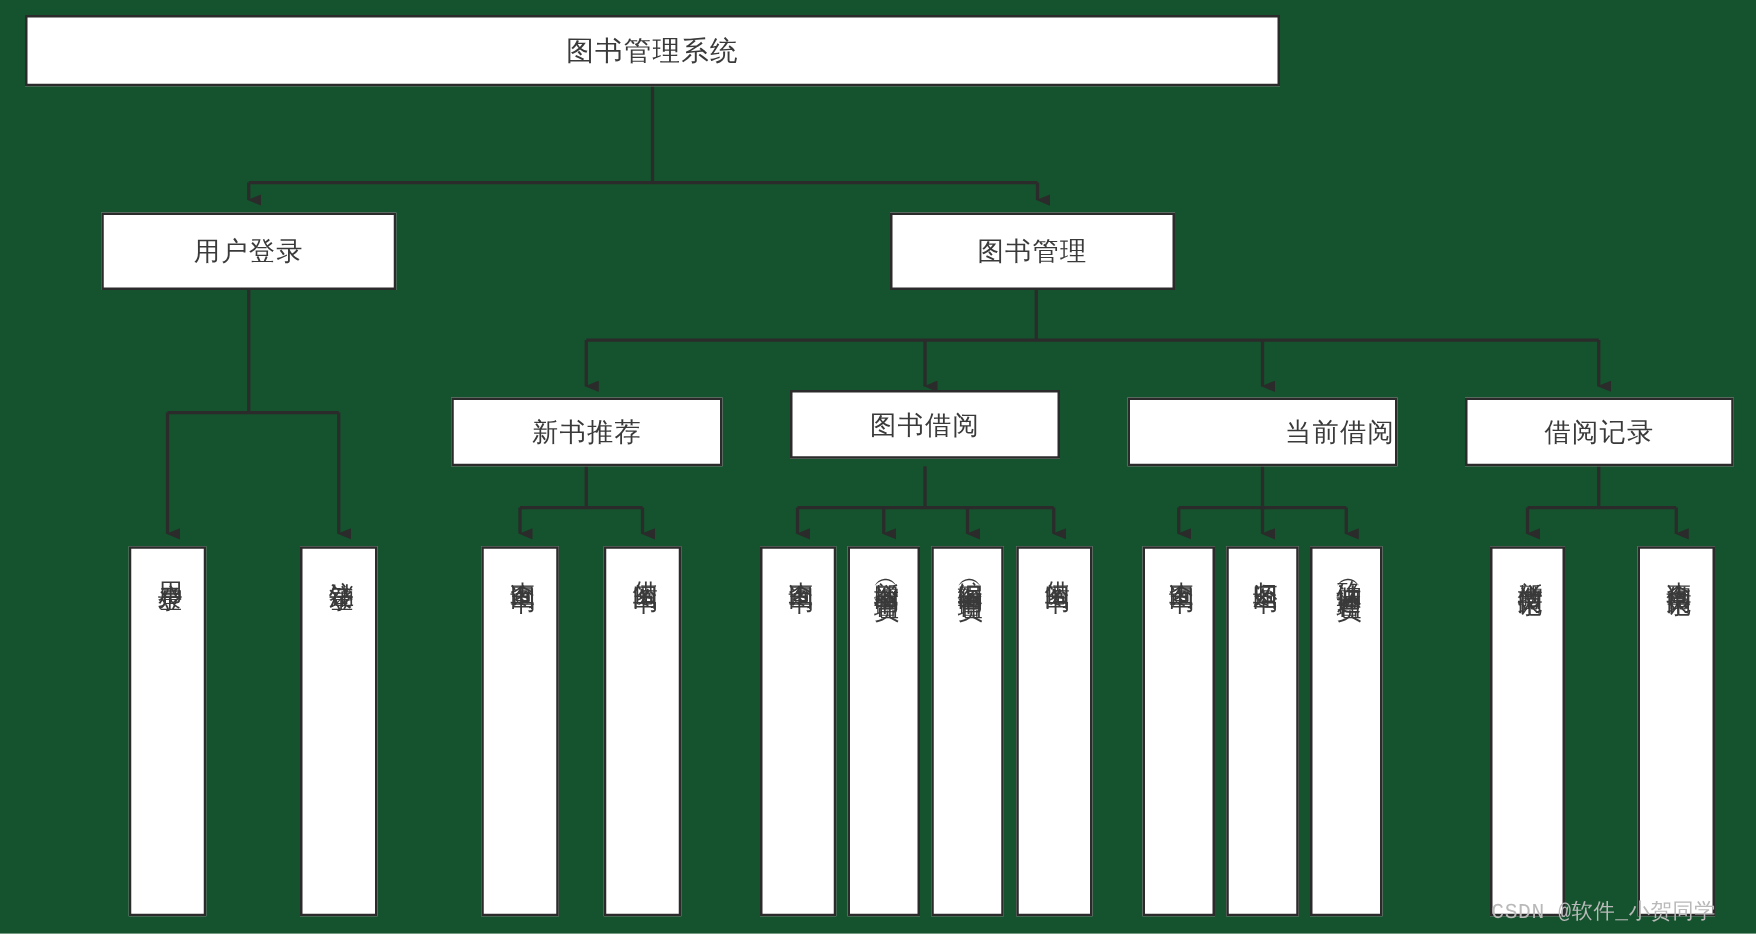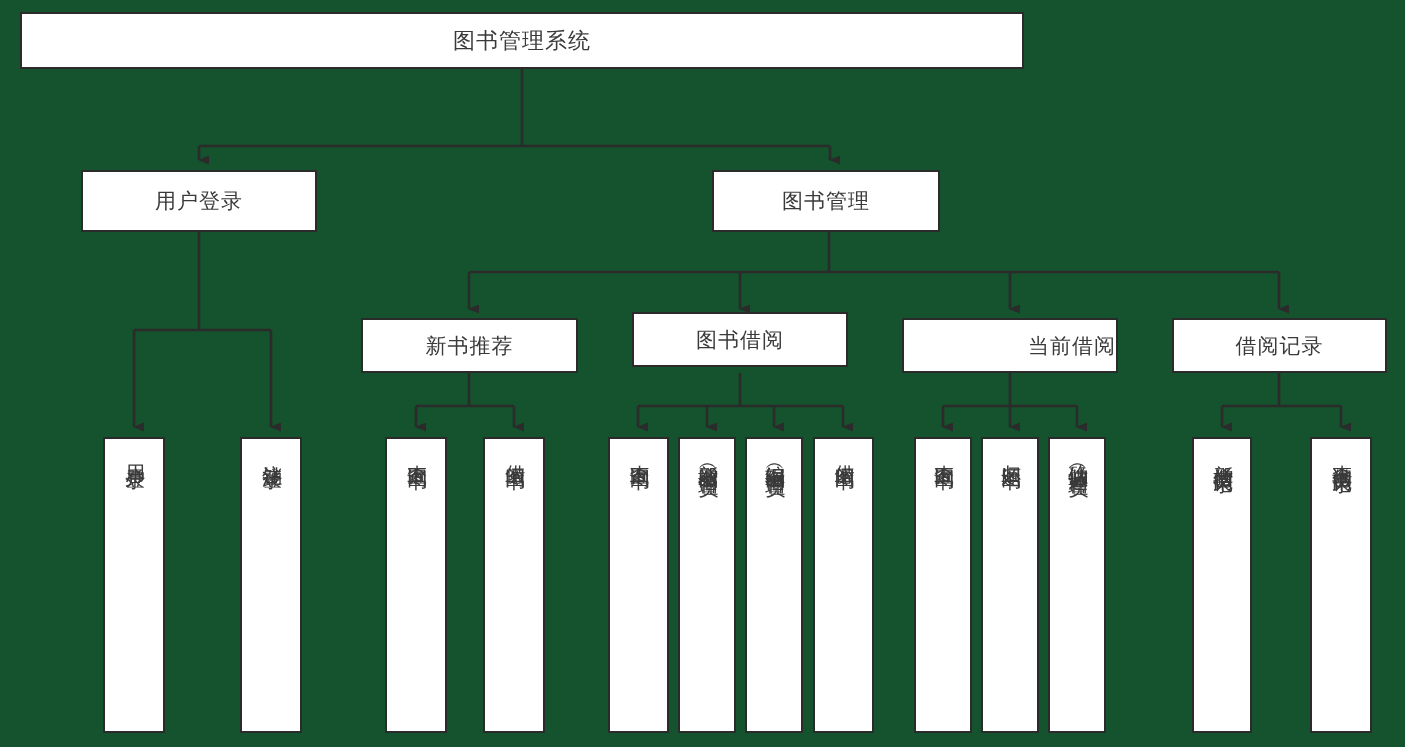--- a/index.html
+++ b/index.html
@@ -184,14 +184,15 @@
   <div class="node node-v" id="leaf-10" style="left: 1048px; top: 437px; width: 58px; height: 296px;">
     <span class="vtext">确认归还（管理员）</span>
   </div>
   <div class="node node-v" id="leaf-11" style="left: 1192px; top: 437px; width: 60px; height: 296px;">
     <span class="vtext">新增借阅记录</span>
   </div>
   <div class="node node-v" id="leaf-12" style="left: 1310px; top: 437px; width: 62px; height: 296px;">
     <span class="vtext">查询借阅记录</span>
   </div>
 
+  <div class="watermark" id="watermark-el" style="left: 1193px; top: 717px;">CSDN @软件_小贺同学</div>
 
 </div>
 
 </body></html>

